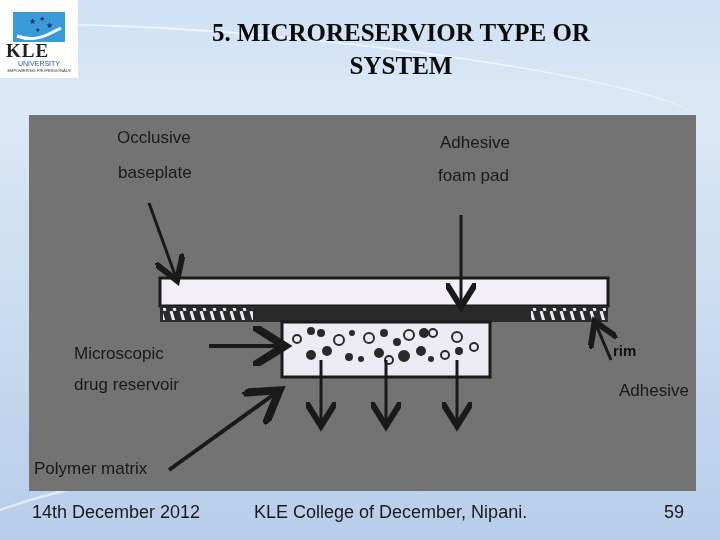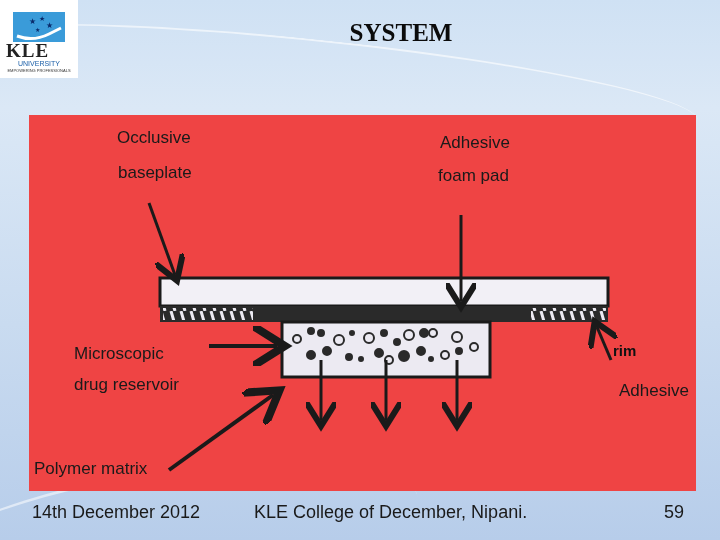--- a/index.html
+++ b/index.html
@@ -11,21 +11,21 @@
   .swoosh2{position:absolute;left:-80px;top:470px;width:500px;height:120px;border-radius:50%;
     border-top:3px solid rgba(255,255,255,0.55);transform:rotate(-8deg);}
   .logo{position:absolute;left:0;top:0;width:78px;height:78px;background:#fff;}
   .logo .sky{position:absolute;left:13px;top:12px;width:52px;height:30px;background:#3a9bd9;}
   .logo .kle{position:absolute;left:6px;top:42px;width:66px;text-align:left;
     font-family:"Liberation Serif",serif;font-size:19px;font-weight:bold;color:#222;letter-spacing:1px;line-height:18px;}
   .logo .uni{position:absolute;left:4px;top:60px;width:70px;text-align:center;font-size:7px;color:#1b5fa8;line-height:8px;}
   .logo .emp{position:absolute;left:4px;top:68px;width:70px;text-align:center;font-size:4px;color:#333;line-height:5px;}
   .title{position:absolute;left:82px;top:16px;width:638px;text-align:center;
     font-family:"Liberation Serif",serif;font-weight:bold;font-size:25px;line-height:33px;color:#0b0b0b;}
-  .figure{position:absolute;left:29px;top:115px;width:667px;height:376px;background:#ef4444;}
+  .figure{position:absolute;left:29px;top:115px;width:667px;height:376px;background:#737373;}
   .lbl{position:absolute;font-size:17px;color:#1a1a1a;line-height:22px;}
   .rim{position:absolute;font-size:15px;font-weight:bold;color:#111;}
   .footer{position:absolute;top:502px;font-size:18px;color:#1a1a1a;}
 </style>
 </head>
 <body>
 
 <div class="swoosh"></div>
 <div class="swoosh2"></div>
 
@@ -38,20 +38,21 @@
       <text x="33" y="16" fill="#0a2a6a" font-size="8">★</text>
       <text x="22" y="20" fill="#0a2a6a" font-size="6">★</text>
     </svg>
   </div>
   <div class="kle">KLE</div>
   <div class="uni">UNIVERSITY</div>
   <div class="emp">EMPOWERING PROFESSIONALS</div>
 </div>
 
 <div class="title">
+  <div>5. MICRORESERVIOR TYPE OR</div>
   <div>SYSTEM</div>
 </div>
 
 <div class="figure">
   <svg width="667" height="376" viewBox="0 0 667 376" style="position:absolute;left:0;top:0">
     <defs>
       <marker id="ah" markerWidth="10" markerHeight="10" refX="6" refY="5" orient="auto">
         <path d="M0 0 L8 5 L0 10" stroke="#1a1a1a" stroke-width="2" fill="none"></path>
       </marker>
       <pattern id="hatch" width="10" height="14" patternUnits="userSpaceOnUse">

